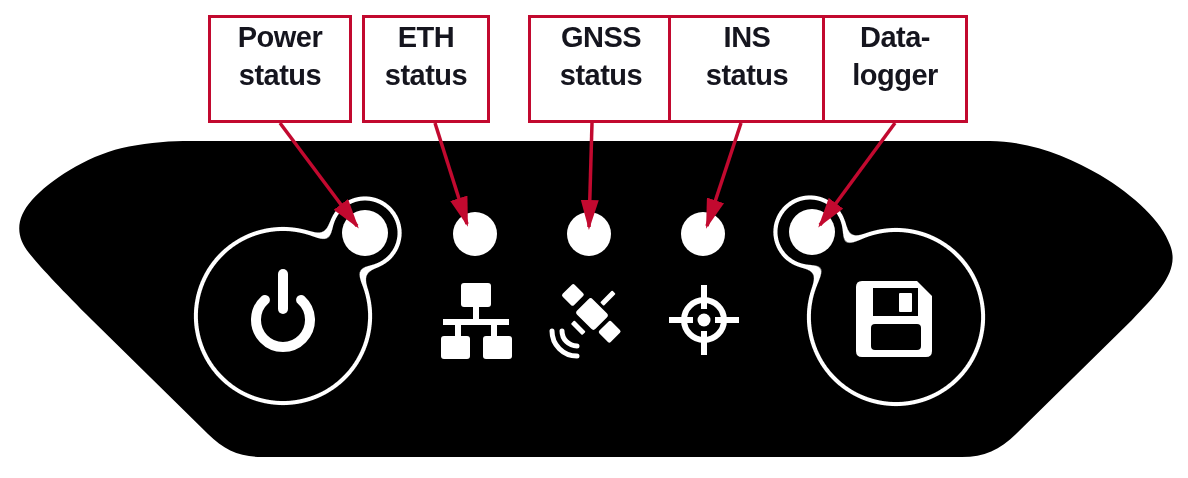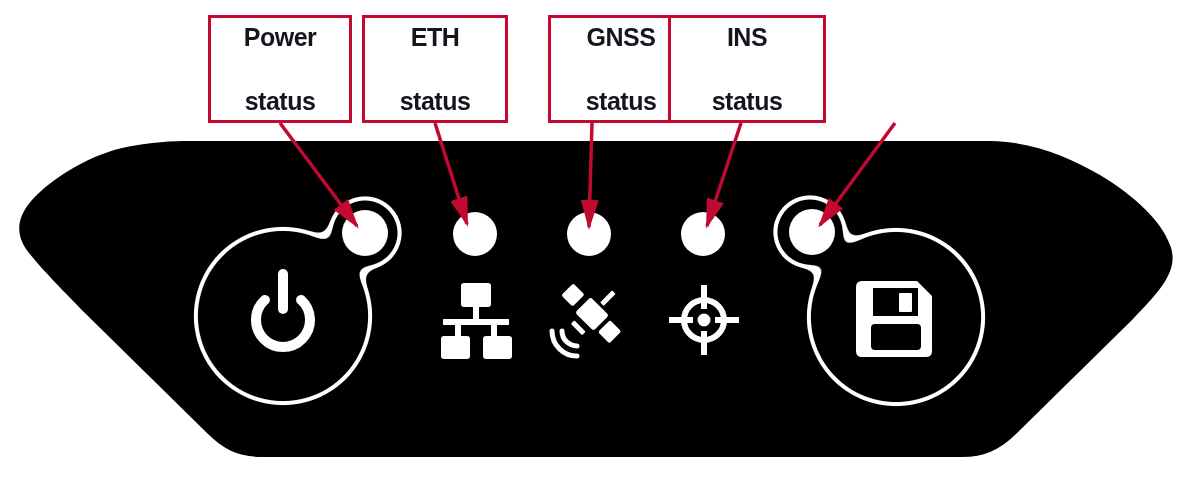--- a/index.html
+++ b/index.html
@@ -27,24 +27,24 @@
   .icon-stroke{stroke:var(--led);fill:none;}
   .icon-black{fill:var(--panel);}
   .arrow-line{stroke:var(--accent);stroke-width:3.5;fill:none;}
   .arrow-head{fill:var(--accent);}
   .label-box{
     position:absolute;
     top:15px;height:108px;
     background:var(--bg);
     border:3px solid var(--accent);
     display:flex;flex-direction:column;
-    align-items:center;justify-content:space-between;
+    align-items:center;justify-content:flex-start;
     text-align:center;
     color:var(--label-text);
-    font-size:25px;font-weight:700;line-height:38px;
+    font-size:29px;font-weight:700;line-height:38px;
     letter-spacing:-0.5px;
   }
 </style>
 </head>
 <body>
 
 <div class="stage">
 
   <svg width="1188" height="478" viewBox="0 0 1188 478">
     <defs>
@@ -147,26 +147,30 @@
       <line class="arrow-line" x1="592" y1="123" x2="589" y2="227" marker-end="url(#ah)"></line>
       <line class="arrow-line" x1="741" y1="123" x2="707" y2="226" marker-end="url(#ah)"></line>
       <line class="arrow-line" x1="895" y1="123" x2="820" y2="225" marker-end="url(#ah)"></line>
     </g>
   </svg>
 
   <div class="label-box" style="left:208px;width:144px">
     <span>Power</span>
     <span>status</span>
   </div>
-  <div class="label-box" style="left:362px;width:146px">
+  <div class="label-box" style="left:362px;width:128px">
     <span>ETH</span>
     <span>status</span>
   </div>
-  <div class="label-box" style="left:548px;width:146px">
+  <div class="label-box" style="left:528px;width:146px">
     <span>GNSS</span>
     <span>status</span>
   </div>
   <div class="label-box" style="left:668px;width:158px">
     <span>INS</span>
     <span>status</span>
   </div>
+  <div class="label-box" style="left:822px;width:146px">
+    <span>Data-</span>
+    <span>logger</span>
+  </div>
 
 </div>
 
 </body></html>

